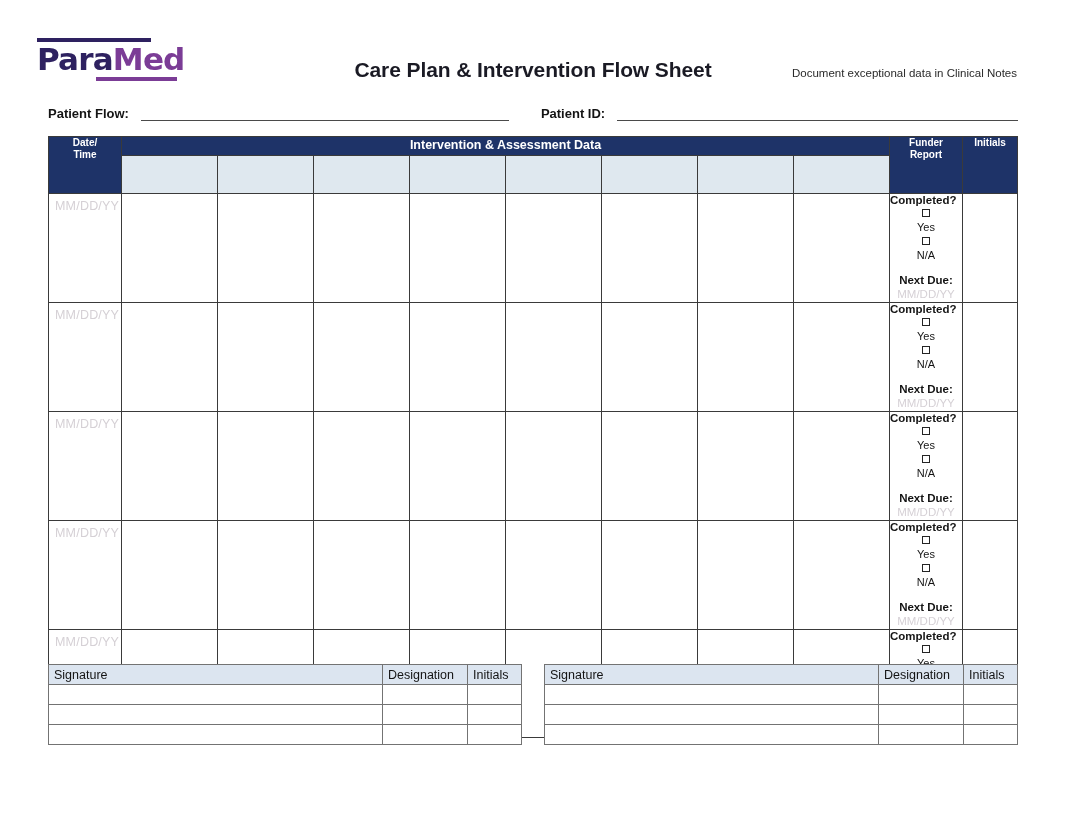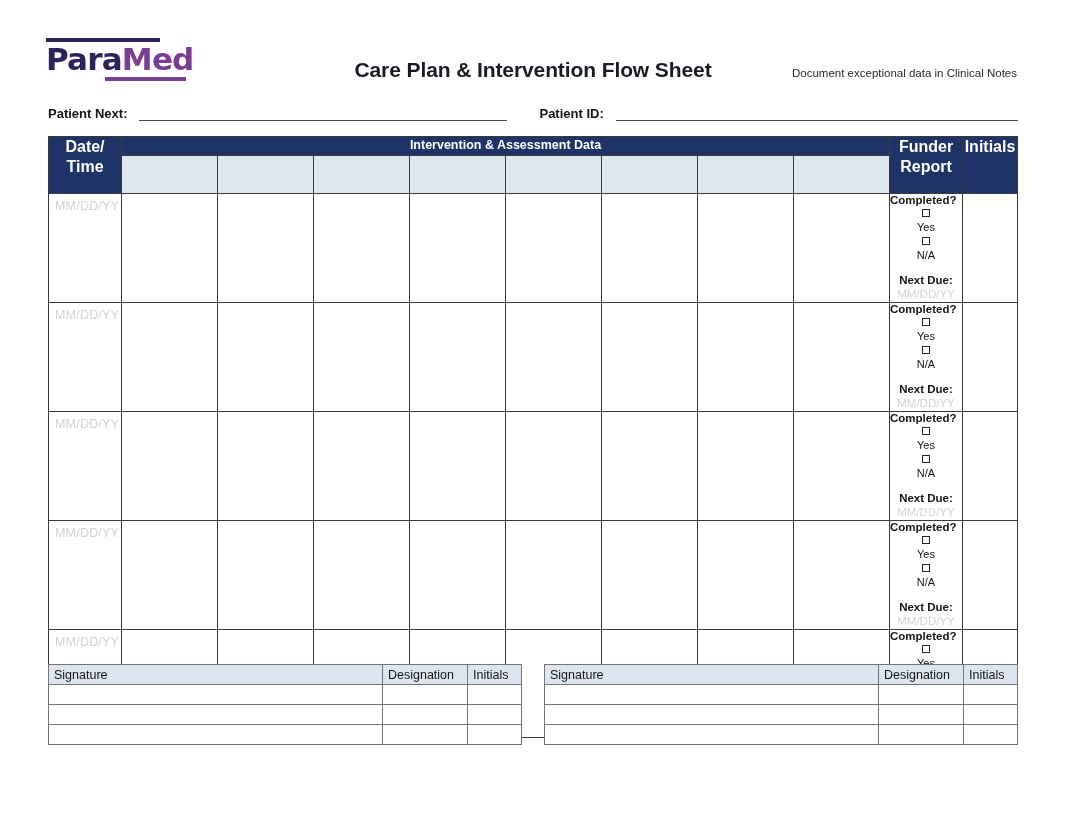--- a/index.html
+++ b/index.html
@@ -21,21 +21,21 @@
 
   
   .header {
     position: relative;
     height: 96px;
     padding: 0 48px;
   }
 
   .logo {
     position: absolute;
-    left: 46px;
+    left: 37px;
     top: 38px;
     width: 140px;
   }
   .logo-rule-top {
     height: 4px;
     background: #2E2160;
     width: 114px;
     margin-left: 0px;
     margin-bottom: 1px;
   }
@@ -110,21 +110,21 @@
   .main-table td, .main-table th {
     border: 1px solid #3a3a3a;
     padding: 0;
     vertical-align: top;
   }
   .navy {
     background: #1E3368;
     color: #ffffff;
     text-align: center;
     font-weight: 700;
-    font-size: 16px;
+    font-size: 10px;
     vertical-align: middle;
     line-height: 1.22;
     border-color: #1E3368;
   }
   .navy.band { font-size: 12.5px; height: 18px; padding: 1px 0 2px; }
   .lightblue { background: #DFE8EF; height: 38px; }
 
   .col-date     { width: 73px; }
   .col-data     { width: 96px; }
   .col-funder   { width: 73px; }
@@ -271,21 +271,21 @@
       <div class="logo-word"><span class="logo-para">Para</span><span class="logo-med">Med</span></div>
       <div class="logo-rule-bot"></div>
     </div>
 
     <div class="doc-title">Care Plan &amp; Intervention Flow Sheet</div>
 
     <div class="doc-note">Document exceptional data in Clinical Notes</div>
   </div>
 
   <div class="patient-row">
-    <span class="pt-label">Patient Next:</span>
+    <span class="pt-label">Patient Flow:</span>
     <span class="pt-rule name"></span>
     <span class="pt-gap"></span>
     <span class="pt-label">Patient ID:</span>
     <span class="pt-rule id"></span>
   </div>
 
   <table class="main-table">
     <colgroup>
       <col class="col-date">
       <col class="col-data">

